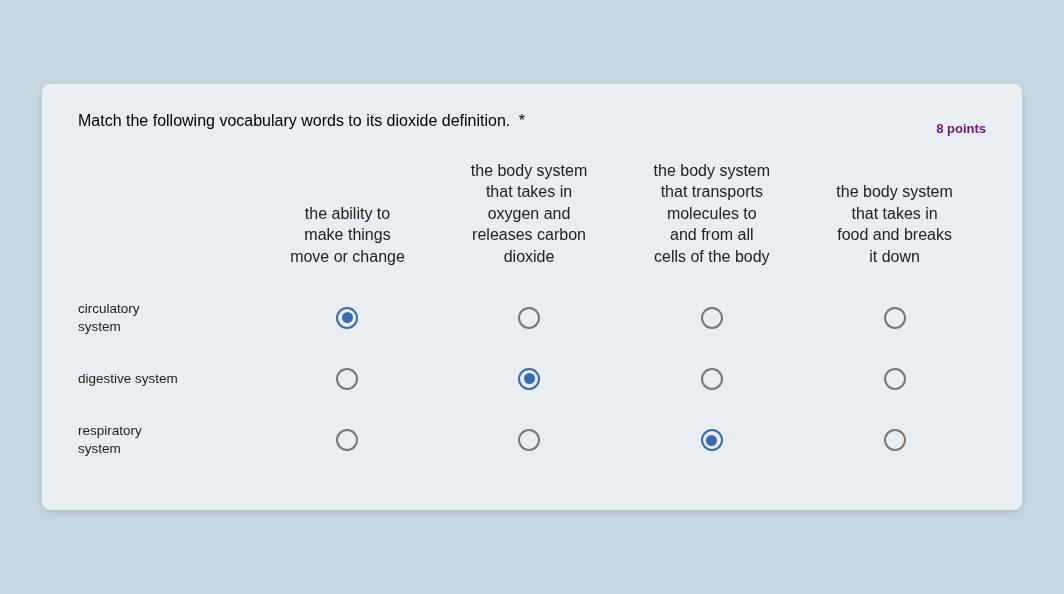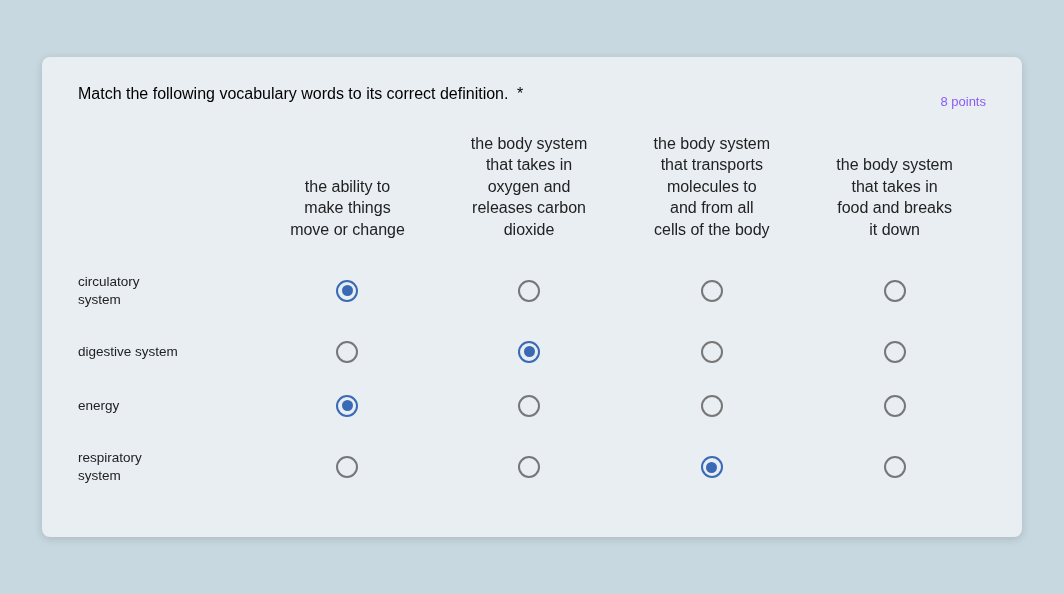--- a/index.html
+++ b/index.html
@@ -25,24 +25,25 @@
 
     .question-header {
       display: flex;
       justify-content: space-between;
       align-items: flex-start;
       margin-bottom: 24px;
     }
 
     .points-label {
       font-size: 13px;
-      color: #8b5cf6;
+      color: #701a75;
       white-space: nowrap;
       margin-left: 20px;
       margin-top: 9px;
+      font-weight: bold;
     }
 
     .match-table {
       width: 100%;
       border-collapse: separate;
       border-spacing: 0;
     }
 
     .match-table th {
       font-size: 16px;
@@ -113,21 +114,21 @@
       border-radius: 50%;
       background: #3a6ab5;
     }
   </style>
 </head>
 <body>
 
 <div class="card">
   <div class="question-header">
     <div>
-      <span>Match the following vocabulary words to its correct definition.</span>
+      <span>Match the following vocabulary words to its dioxide definition.</span>
       <span style="margin-left:4px;">*</span>
     </div>
     <div class="points-label">8 points</div>
   </div>
 
   <table class="match-table">
     <thead>
       <tr>
         <th class="row-label-header"></th>
         <th style="white-space: pre-line;">the ability to
@@ -191,43 +192,20 @@
               <div class="radio-btn"></div>
             </div>
           </td>
           <td>
             <div class="radio-wrapper">
               <div class="radio-btn"></div>
             </div>
           </td>
         </tr>
         <tr>
-          <td class="row-label" style="white-space: pre-line;">energy</td>
-          <td>
-            <div class="radio-wrapper">
-              <div class="radio-btn selected"></div>
-            </div>
-          </td>
-          <td>
-            <div class="radio-wrapper">
-              <div class="radio-btn"></div>
-            </div>
-          </td>
-          <td>
-            <div class="radio-wrapper">
-              <div class="radio-btn"></div>
-            </div>
-          </td>
-          <td>
-            <div class="radio-wrapper">
-              <div class="radio-btn"></div>
-            </div>
-          </td>
-        </tr>
-        <tr>
           <td class="row-label" style="white-space: pre-line; margin-left: 36px;">respiratory
 system</td>
           <td>
             <div class="radio-wrapper">
               <div class="radio-btn"></div>
             </div>
           </td>
           <td>
             <div class="radio-wrapper">
               <div class="radio-btn"></div>

